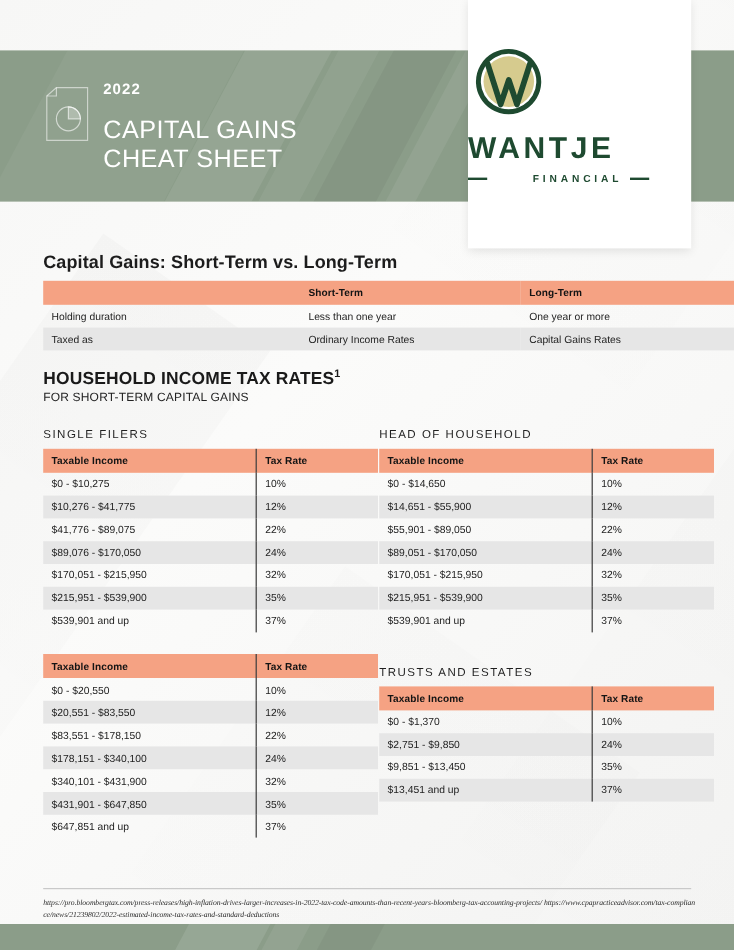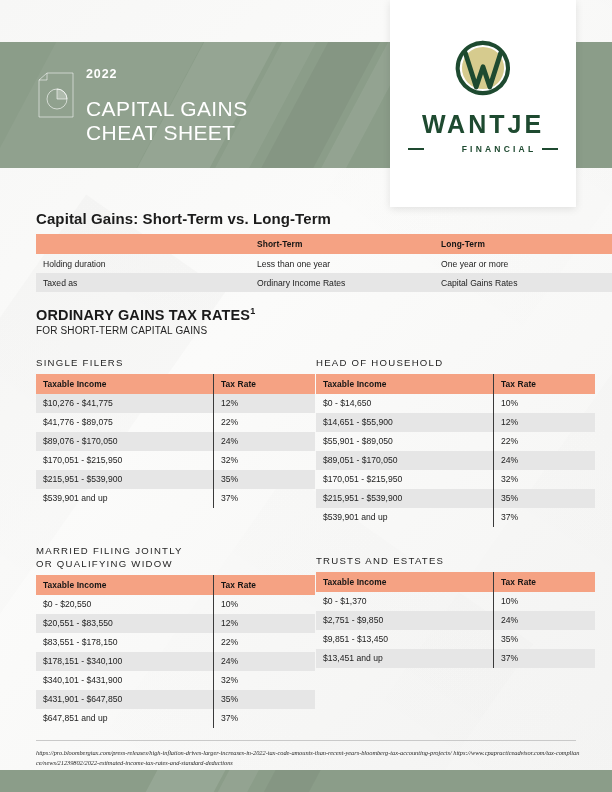--- a/index.html
+++ b/index.html
@@ -83,21 +83,20 @@
   
   .logo-box {
     position: absolute;
     left: 390px; top: 0px;
     width: 186px; height: 207px;
     background: #ffffff;
     box-shadow: 0 2px 8px rgba(0,0,0,0.10);
     z-index: 6;
     display: flex;
     flex-direction: column;
-    align-items: center;
     justify-content: flex-start;
     padding-top: 34px;
     box-sizing: border-box;
   }
   .logo-mark { width: 68px; height: 68px; }
   .logo-word {
     margin-top: 10px;
     font-size: 25px;
     font-weight: bold;
     letter-spacing: 3.0px;
@@ -316,34 +315,38 @@
           <tr class="alt">
             <td>Taxed as</td>
             <td>Ordinary Income Rates</td>
             <td>Capital Gains Rates</td>
           </tr>
         </tbody>
       </table>
     </div>
 
     <div class="rates-head">
-      <div class="rates-h1"><span>ORDINARY GAINS TAX RATES</span><sup>1</sup></div>
+      <div class="rates-h1"><span>HOUSEHOLD INCOME TAX RATES</span><sup>1</sup></div>
       <div class="rates-h2">FOR SHORT-TERM CAPITAL GAINS</div>
     </div>
 
     <div class="bt bt-single">
       <div class="bt-caption">SINGLE FILERS</div>
       <table class="grid bracket">
         <thead>
             <tr>
           <th>Taxable Income</th>
           <th>Tax Rate</th>
         </tr>
           </thead>
         <tbody>
+          <tr class="plain">
+              <td>$0 - $10,275</td>
+              <td>10%</td>
+            </tr>
           <tr class="alt">
               <td>$10,276 - $41,775</td>
               <td>12%</td>
             </tr>
           <tr class="plain">
               <td>$41,776 - $89,075</td>
               <td>22%</td>
             </tr>
           <tr class="alt">
               <td>$89,076 - $170,050</td>
@@ -401,22 +404,20 @@
             </tr>
           <tr class="plain">
               <td>$539,901 and up</td>
               <td>37%</td>
             </tr>
         </tbody>
       </table>
     </div>
 
     <div class="bt bt-mfj">
-      <div class="bt-caption">MARRIED FILING JOINTLY
-OR QUALIFYING WIDOW</div>
       <table class="grid bracket">
         <thead>
             <tr>
           <th>Taxable Income</th>
           <th>Tax Rate</th>
         </tr>
           </thead>
         <tbody>
           <tr class="plain">
               <td>$0 - $20,550</td>

